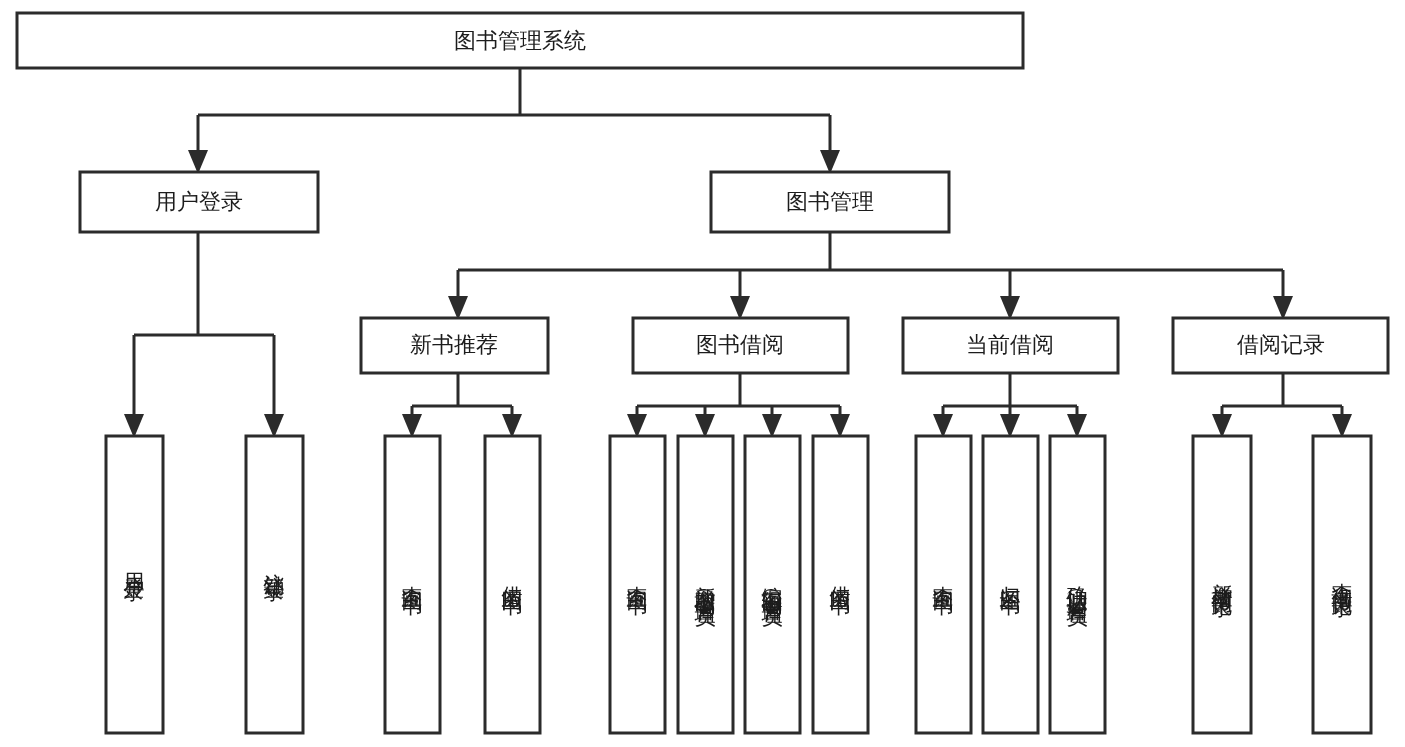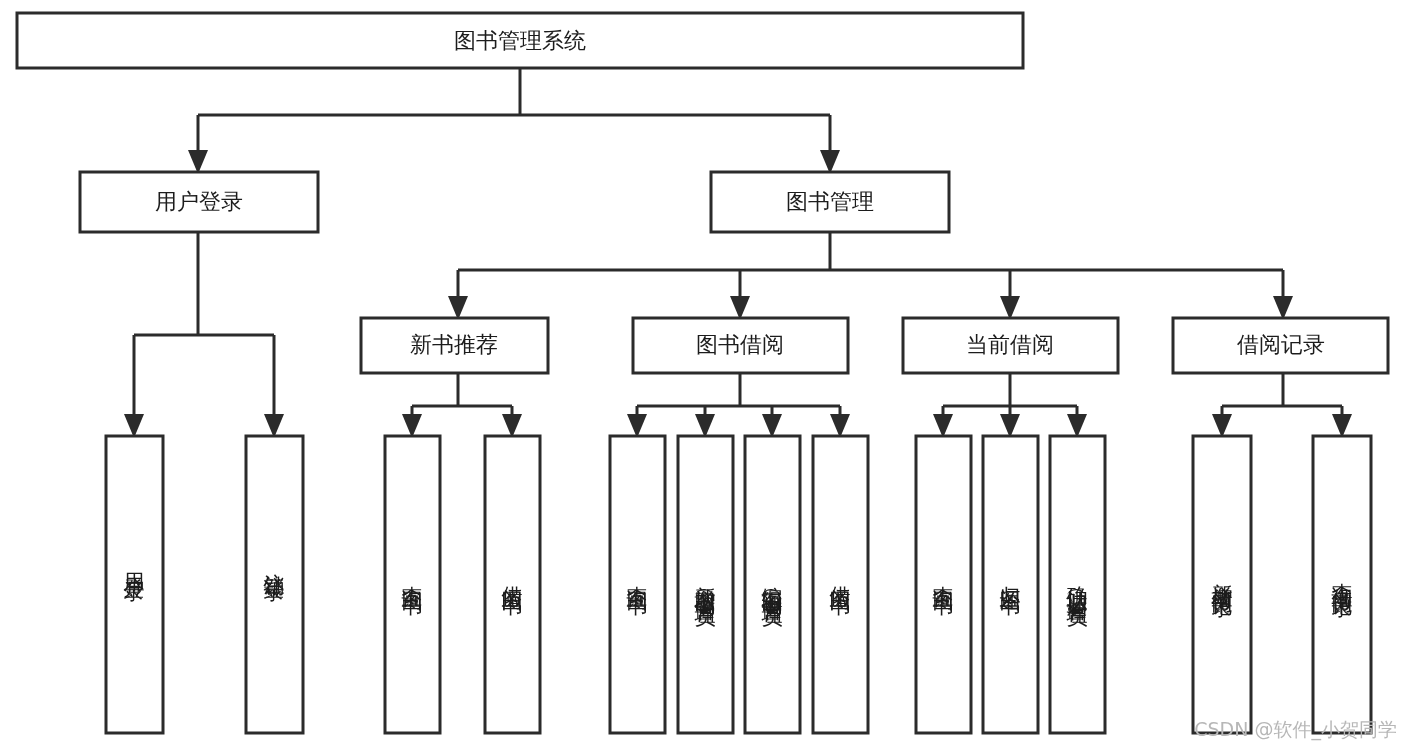--- a/index.html
+++ b/index.html
@@ -239,15 +239,14 @@
       <text class="node-label-v" x="1222" y="575" text-anchor="middle">新增借阅记录</text>
     </g>
 
     <g>
       <rect class="node-box" x="1313" y="436" width="58" height="297"></rect>
       <text class="node-label-v" x="1342" y="575" text-anchor="middle">查询借阅记录</text>
     </g>
 
   </svg>
 
-  <div class="watermark">CSDN @软件_小贺同学</div>
 
 </div>
 
 </body></html>

